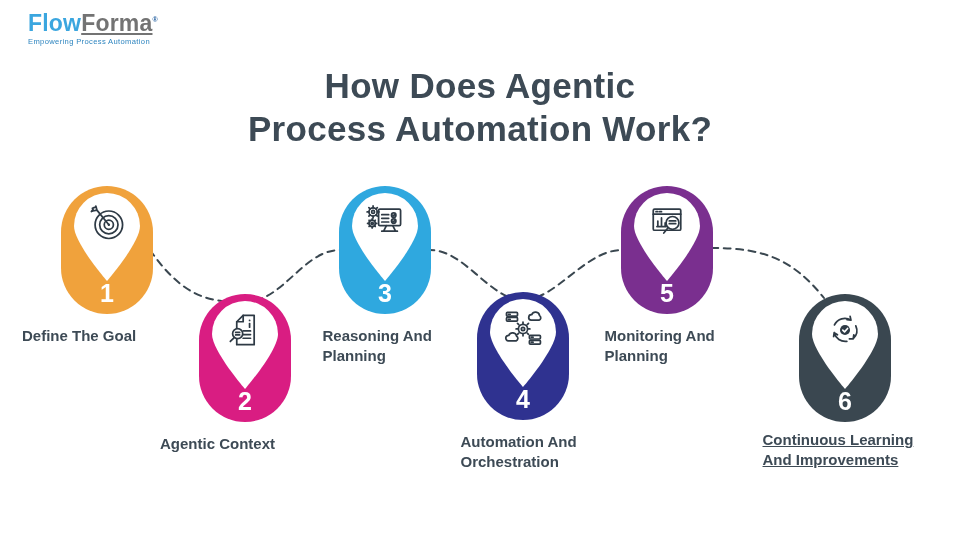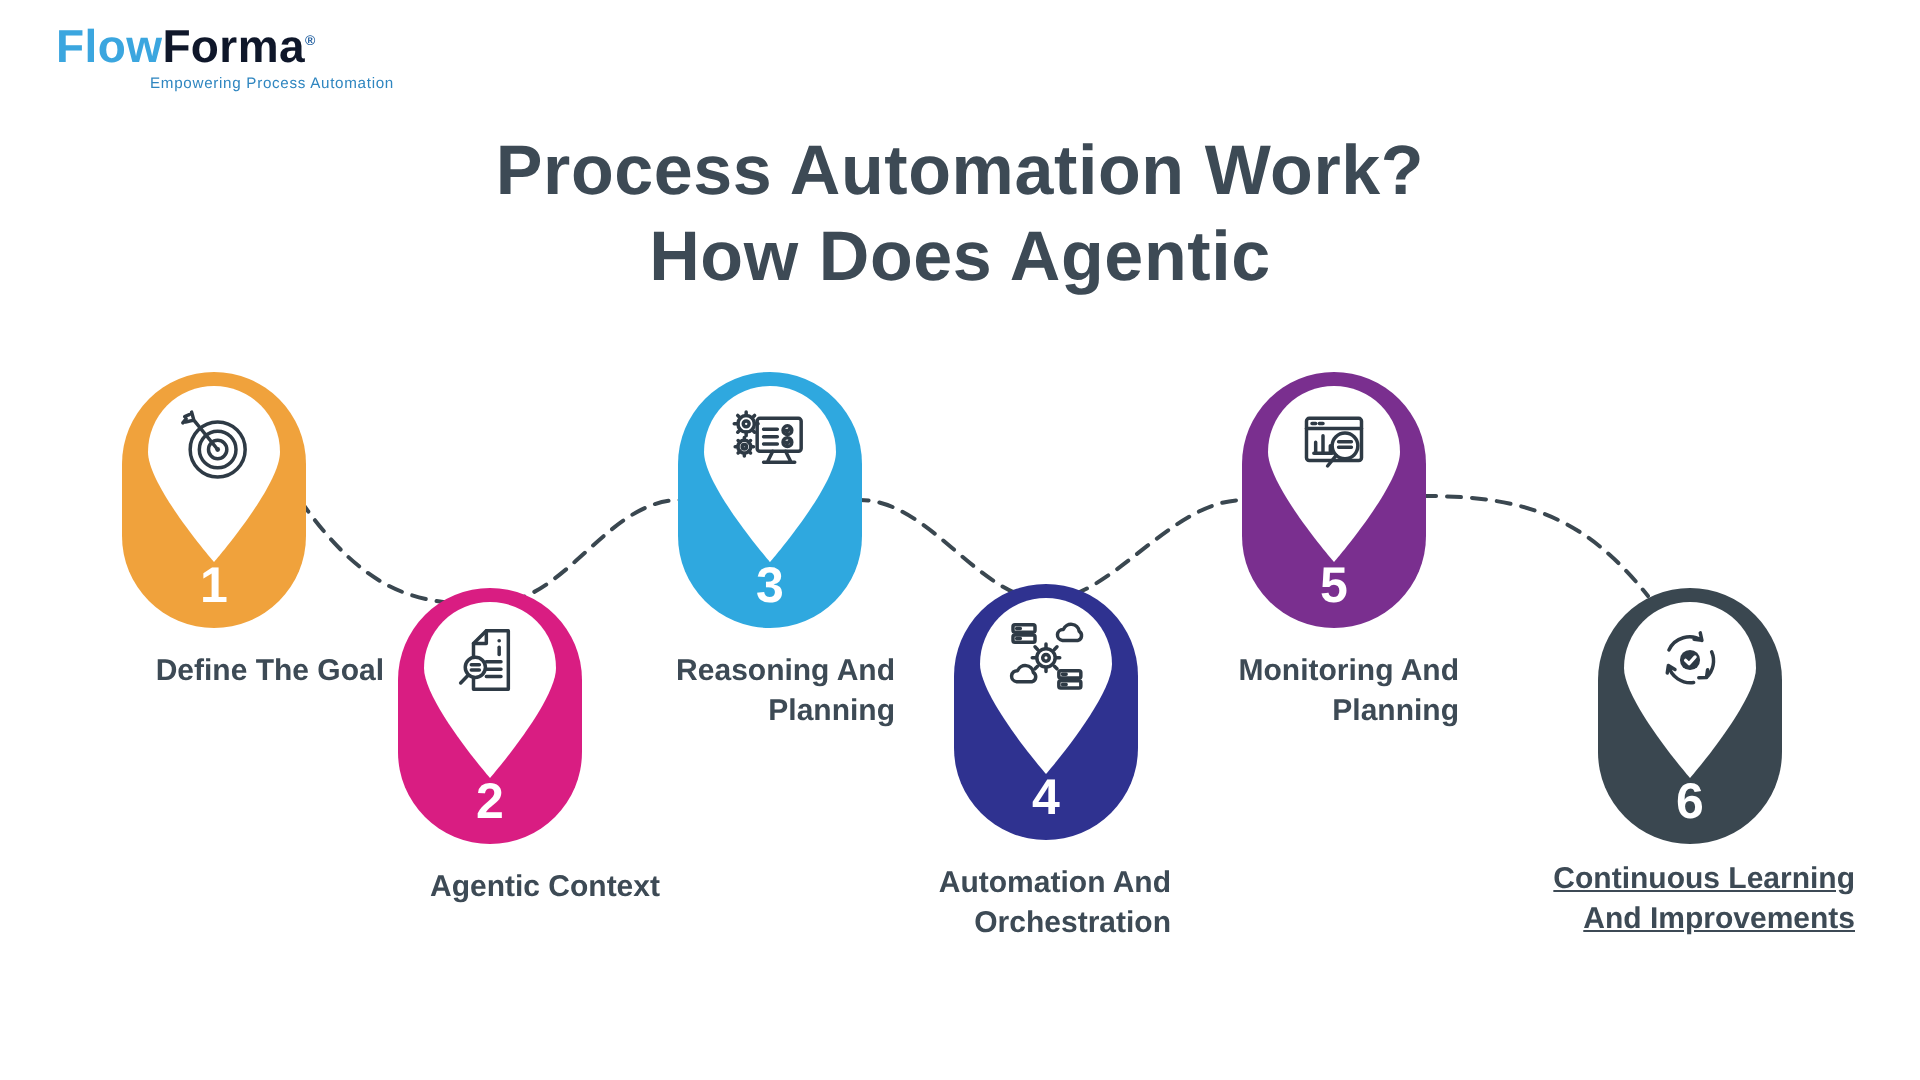--- a/index.html
+++ b/index.html
@@ -6,23 +6,23 @@
   body { font-family: "Liberation Sans", sans-serif; background: #fff; }
   .canvas {
     position: relative; width: 960px; height: 540px;
     background: #ffffff; overflow: hidden;
   }
 
   
   .logo { position: absolute; left: 28px; top: 12px; }
   .logo-word { font-size: 23px; font-weight: 700; letter-spacing: 0.2px; line-height: 1; }
   .logo-flow { color: #3BA6DF; text-align: center; }
-  .logo-forma { color: #0f172a; }
+  .logo-forma { color: #737373; text-decoration: underline; }
   .logo-mark { font-size: 7px; vertical-align: super; color: #1E5C9E; }
-  .logo-tagline { font-size: 7.6px; color: #2F86C0; letter-spacing: 0.35px; margin-top: 2px; margin-left: 47px; }
+  .logo-tagline { font-size: 7.6px; color: #2F86C0; letter-spacing: 0.35px; margin-top: 2px; }
 
   
   .title {
     position: absolute; top: 64px; left: 0; width: 100%;
     text-align: center; font-size: 35px; font-weight: 700;
     color: #3D4A55; line-height: 1.24; letter-spacing: 0.3px;
   }
 
   
   .connector { position: absolute; left: 0; top: 0; pointer-events: none; }
@@ -49,39 +49,39 @@
     position: absolute; top: 14px; left: 50%; transform: translateX(-50%);
     width: 44px; height: 44px;
   }
   .icon svg { width: 44px; height: 44px; display: block; }
   .num {
     position: absolute; bottom: 6px; left: 0; width: 100%;
     text-align: center; color: #fff; font-size: 25px; font-weight: 700;
   }
   .label {
     position: absolute; top: 140px; left: 50%; transform: translateX(-50%);
-    width: 170px; text-align: right;
+    width: 170px; text-align: left;
     font-size: 15px; font-weight: 700; color: #3D4A55; line-height: 1.35;
   }
   .s3 .label, .s4 .label, .s5 .label { width: 125px; }
   .s6 .label { width: 165px; top: 136px; text-decoration: underline; }
 </style>
 </head>
 <body>
 
 <div class="canvas">
 
   <div class="logo">
     <div class="logo-word"><span class="logo-flow">Flow</span><span class="logo-forma">Forma</span><span class="logo-mark">®</span></div>
     <div class="logo-tagline">Empowering Process Automation</div>
   </div>
 
   <div class="title">
+    <div>How Does Agentic</div>
     <div>Process Automation Work?</div>
-    <div>How Does Agentic</div>
   </div>
 
   <svg class="connector" width="960" height="540" style="--step-color: #3A4750;">
     <path d="M150 250 C 185 300, 212 302, 245 302 C 283 302, 303 250, 340 250 L 430 250 C 465 250, 490 300, 523 300 C 556 300, 585 250, 622 250 L 712 248 C 762 248, 792 258, 824 298"></path>
   </svg>
 
   <div class="step s1">
     <div class="pill" style="--step-color: #F0A23C;">
       <svg class="pin" width="66" height="88" viewBox="0 0 66 88">
           <path d="M33 88 C33 88 0 50 0 33 A33 33 0 1 1 66 33 C66 50 33 88 33 88 Z" fill="#ffffff"></path>

